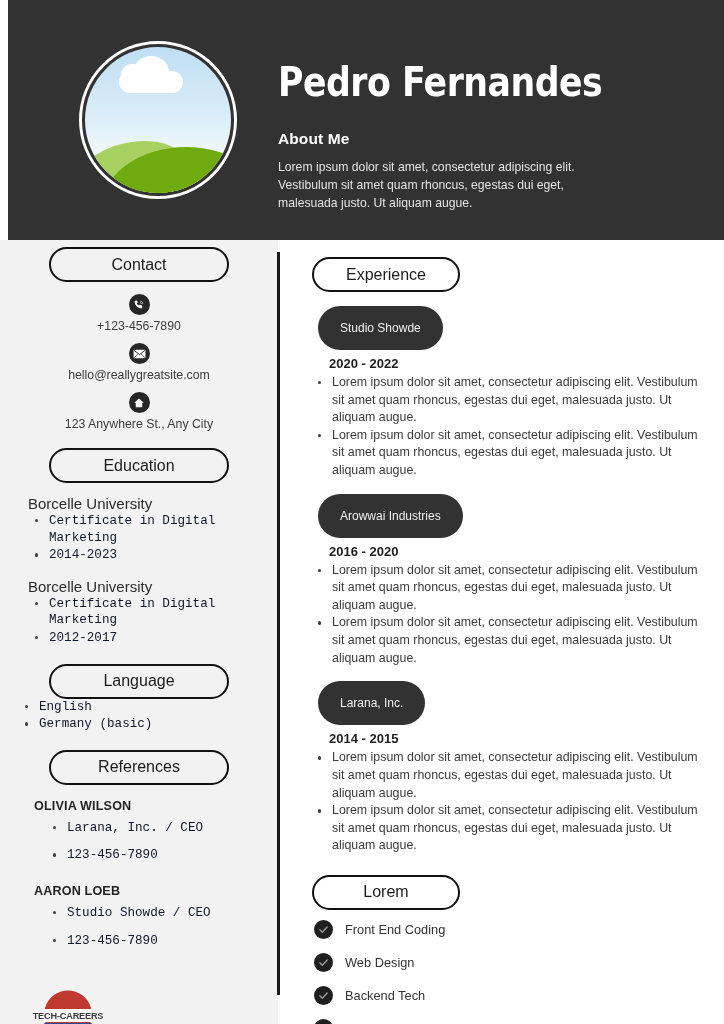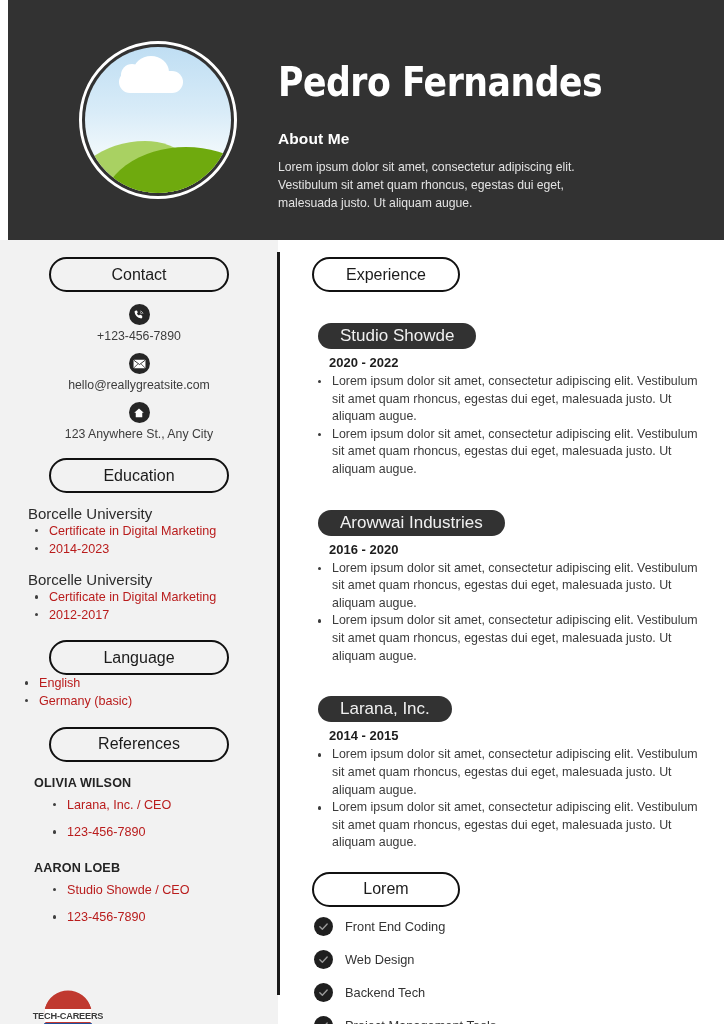--- a/index.html
+++ b/index.html
@@ -141,21 +141,21 @@
     border-radius: 999px;
     background: transparent;
     font-size: 16px;
     color: #1b1b1b;
     height: 35px;
   }
   .pill-side {
     width: 180px;
     margin: 0 auto;
   }
-  .sec-contact { margin-top: 17px; text-align: right; }
+  .sec-contact { margin-top: 7px; text-align: right; }
   .sec-edu { margin-top: 17px; }
   .sec-lang { margin-top: 17px; }
   .sec-ref { margin-top: 17px; }
 
   .contact-list { margin-top: 12px; }
   .contact-item {
     display: flex;
     flex-direction: column;
     align-items: center;
     margin-bottom: 10px;
@@ -183,23 +183,24 @@
   }
   .edu-block + .edu-block { margin-top: 14px; }
   ul.dots {
     list-style: none;
     margin: 0; padding: 0;
   }
   ul.dots li {
     position: relative;
     padding-left: 21px;
     font-size: 12.6px;
-    color: #b91c1c;
+    color: #0f172a;
     line-height: 1.32;
     margin-bottom: 1px;
+    font-family: Liberation Mono, monospace;
   }
   ul.dots li::before {
     content: "";
     position: absolute;
     left: 7px; top: 6px;
     width: 3.4px; height: 3.4px;
     border-radius: 50%;
     background: #3f3f3f;
   }
 
@@ -262,24 +263,24 @@
   }
   .pill-skill { width: 148px; margin-top: 20px; }
 
   .badge {
     display: inline-flex;
     align-items: center;
     justify-content: center;
     background: #323232;
     color: #f0f0f0;
     border-radius: 999px;
-    height: 26px;
-    font-size: 17px;
+    height: 44px;
+    font-size: 12px;
     padding: 0 22px;
-    margin-top: 31px;
+    margin-top: 14px;
     margin-left: 6px;
   }
   .years {
     font-size: 13px;
     font-weight: 700;
     color: #1d1d1d;
     margin-top: 6px;
     margin-left: 17px;
   }
   ul.exp {

